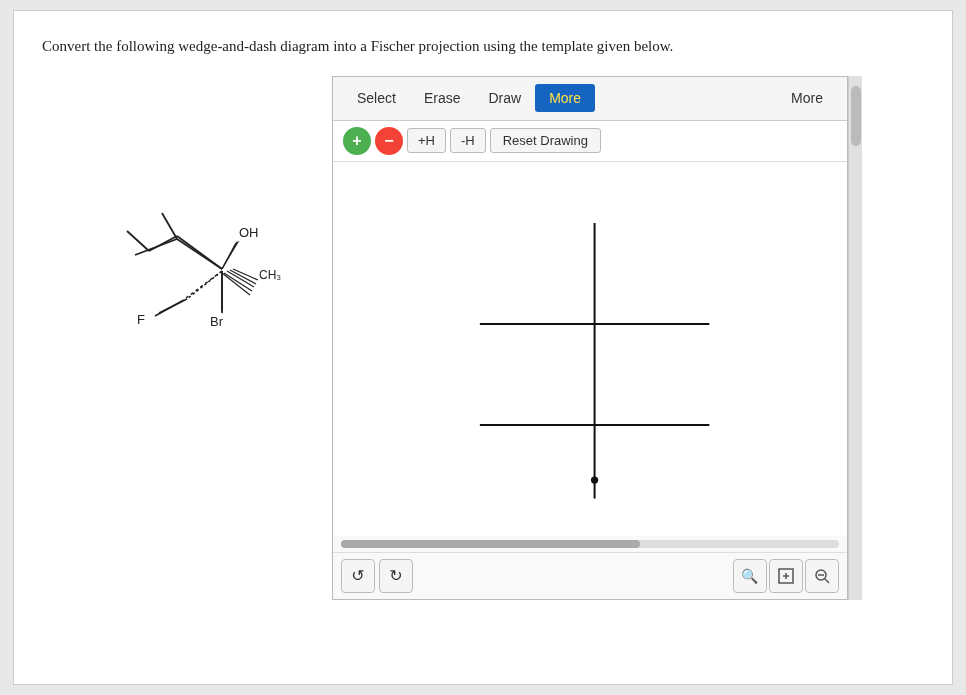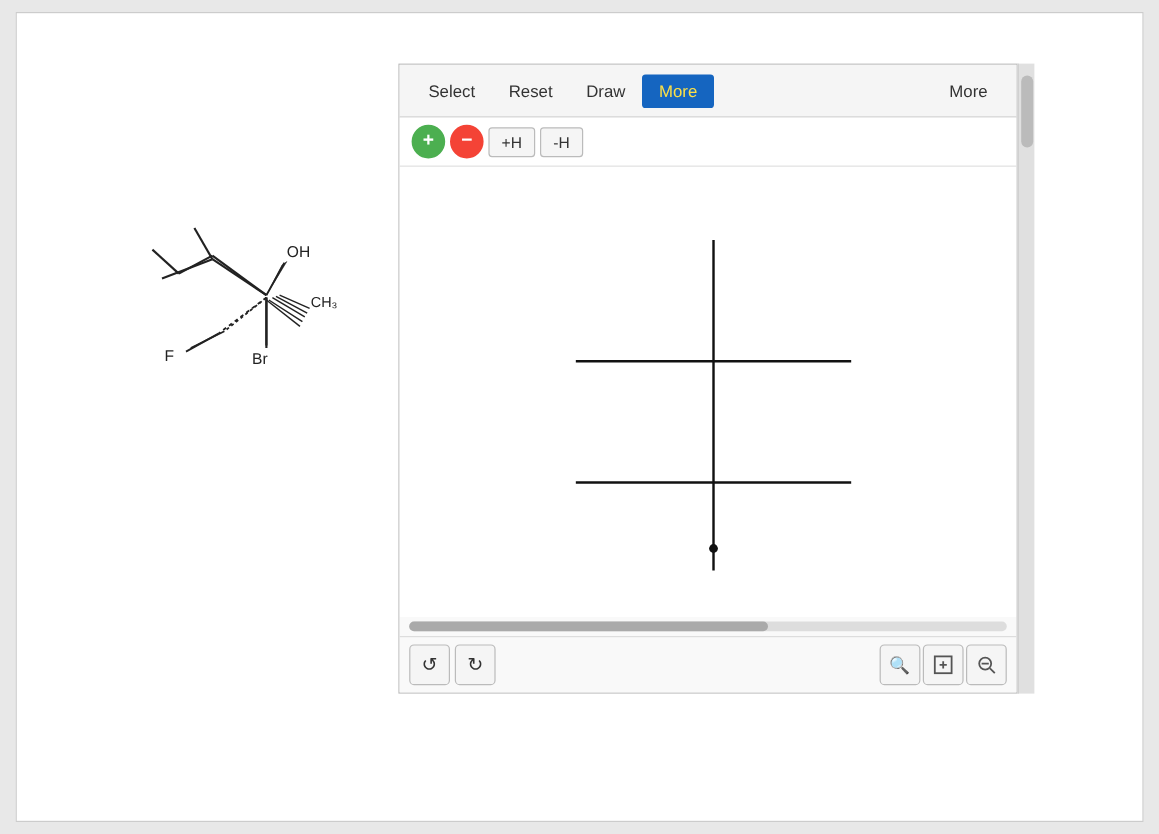--- a/index.html
+++ b/index.html
@@ -237,20 +237,21 @@
     .molecule-svg {
       width: 220px;
       height: 200px;
     }
   </style>
 </head>
 <body>
 
 <div class="page-container">
   <div class="instructions">
+    <p>Convert the following wedge-and-dash diagram into a Fischer projection using the template given below.</p>
   </div>
 
   <div class="content-area">
 
     <div class="molecule-area">
       <svg class="molecule-svg" viewBox="0 0 220 200">
 
         <line x1="145" y1="118" x2="100" y2="85" stroke="#222" stroke-width="1.8"></line>
 
         <line x1="100" y1="85" x2="72" y2="100" stroke="#222" stroke-width="1.8"></line>
@@ -287,36 +288,37 @@
 
         <line x1="110" y1="148" x2="82" y2="162" stroke="#222" stroke-width="1.5"></line>
       </svg>
     </div>
 
     <div class="drawing-tool-with-scroll">
       <div class="drawing-tool drawing-tool-main">
 
         <div class="toolbar">
           <button class="toolbar-btn">Select</button>
-          <button class="toolbar-btn">Reset</button>
+          <button class="toolbar-btn">Erase</button>
           <button class="toolbar-btn">Draw</button>
           <button class="toolbar-btn active">More</button>
           <div class="toolbar-spacer"></div>
           <button class="toolbar-btn toolbar-erase">More</button>
         </div>
 
         <div class="sub-toolbar">
           <button class="circle-btn plus">
             <span>+</span>
           </button>
           <button class="circle-btn minus">
             <span>−</span>
           </button>
           <button class="h-btn">+H</button>
           <button class="h-btn">-H</button>
+          <button class="reset-btn">Reset Drawing</button>
         </div>
 
         <div class="canvas-area">
           <svg width="100%" height="370" viewBox="0 0 560 370">
 
             <line x1="285" y1="50" x2="285" y2="350" stroke="#111" stroke-width="2.2"></line>
 
             <line x1="160" y1="160" x2="410" y2="160" stroke="#111" stroke-width="2.2"></line>
 
             <line x1="160" y1="270" x2="410" y2="270" stroke="#111" stroke-width="2.2"></line>

